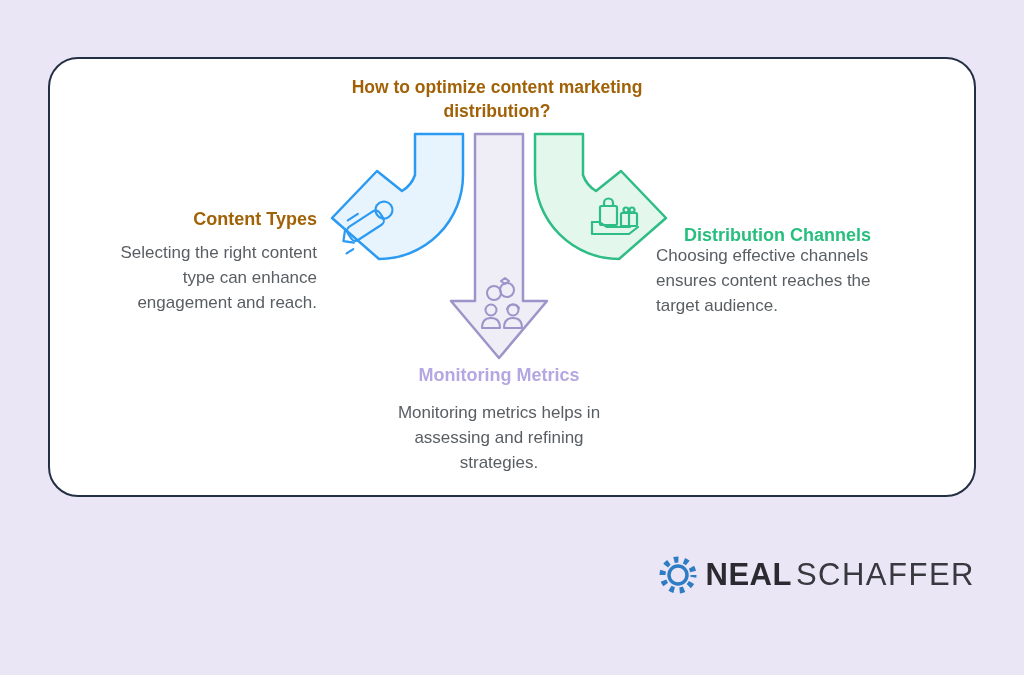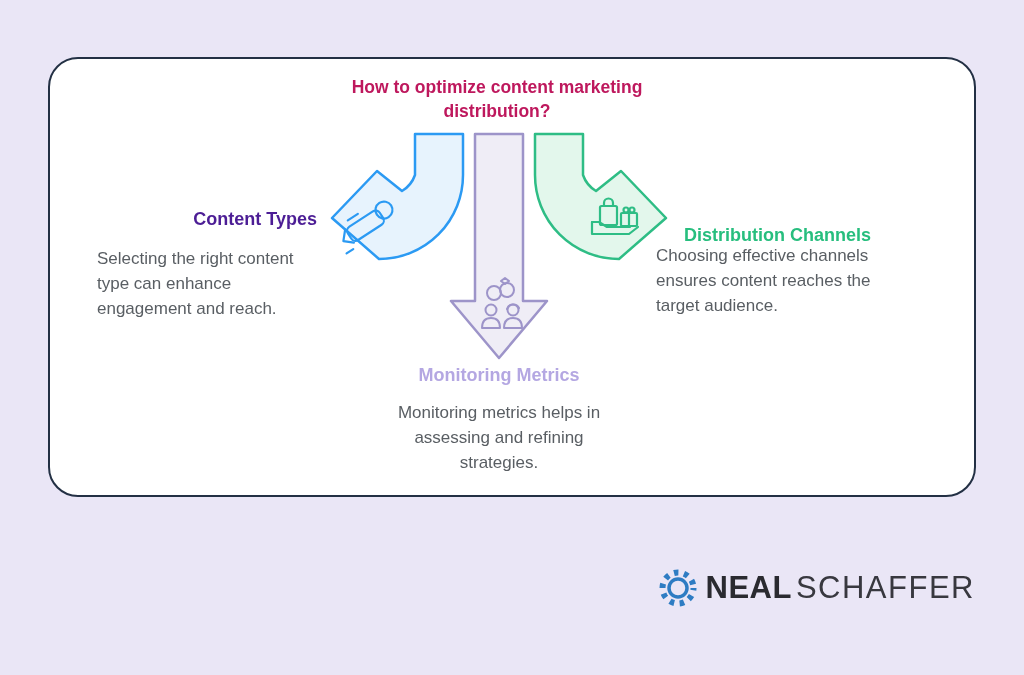--- a/index.html
+++ b/index.html
@@ -11,39 +11,39 @@
   }
   .stage{position:absolute;inset:0;}
   .card{
     position:absolute;left:48px;top:57px;width:928px;height:440px;
     background:#FFFFFF;border:2px solid #233044;border-radius:30px;
     box-sizing:border-box;
   }
   .diagram-svg{position:absolute;left:0;top:0;pointer-events:none;}
   .card-title{
     position:absolute;left:307px;top:75px;width:380px;
-    text-align:center;font-size:17.5px;font-weight:700;color:#be185d;
+    text-align:center;font-size:17.5px;font-weight:700;color:#a16207;
     line-height:24px;
   }
   .branch-label{position:absolute;font-size:18px;font-weight:700;}
-  .label-left{left:97px;top:209px;width:220px;text-align:right;color:#4c1d95;}
+  .label-left{left:97px;top:209px;width:220px;text-align:right;color:#a16207;}
   .label-center{left:379px;top:365px;width:240px;text-align:center;color:#B4A7E2;}
   .label-right{left:684px;top:225px;width:260px;text-align:left;color:#27BE7E;}
   .branch-desc{
     position:absolute;font-size:17px;line-height:25px;color:#595E63;
   }
-  .desc-left{left:97px;top:246px;width:220px;}
+  .desc-left{left:97px;top:240px;width:220px;text-align:right;}
   .desc-center{left:379px;top:400px;width:240px;text-align:center;}
   .desc-right{left:656px;top:243px;width:240px;text-align:left;}
   .footer-heading{
     position:absolute;left:50px;top:571px;
     font-size:28px;font-weight:700;color:#1D2B45;letter-spacing:0.2px;
   }
   .brand{
-    position:absolute;right:49px;top:565px;height:46px;
+    position:absolute;right:49px;top:552px;height:46px;
     display:flex;align-items:center;gap:7px;
   }
   .brand-text{font-size:31px;line-height:46px;white-space:nowrap;}
   .brand-bold{font-weight:700;color:#2A2A30;letter-spacing:0.5px;}
   .brand-light{font-weight:300;color:#38383F;letter-spacing:1.5px;margin-left:4px;}
 </style>
 </head>
 <body>
 
 <div class="stage">

